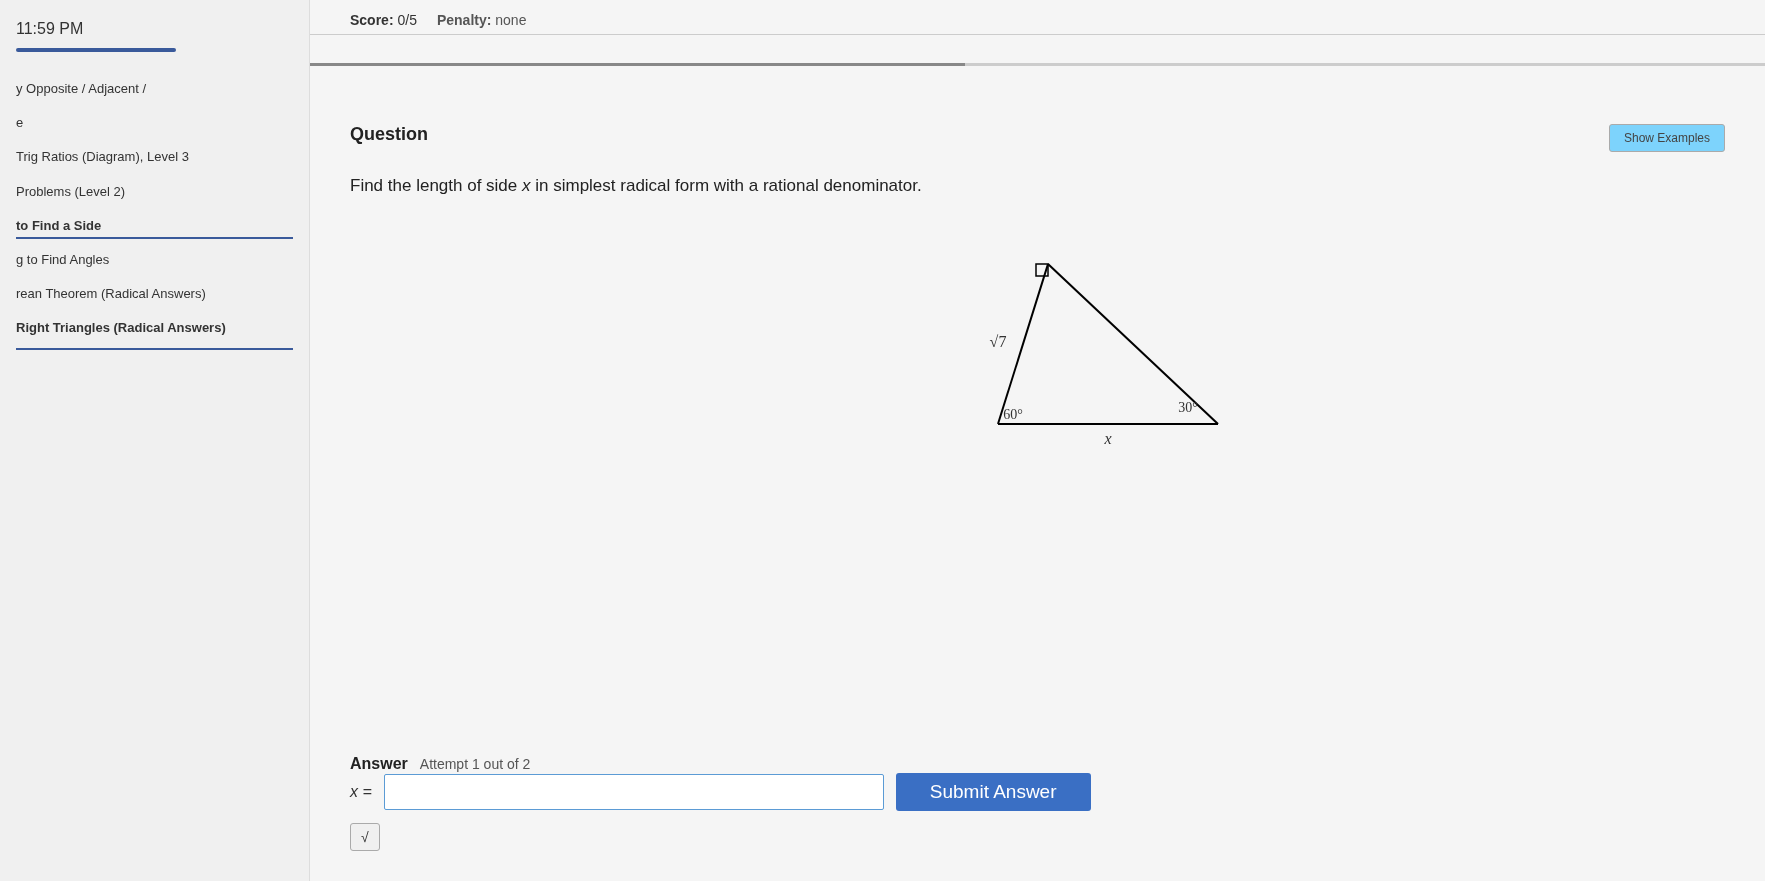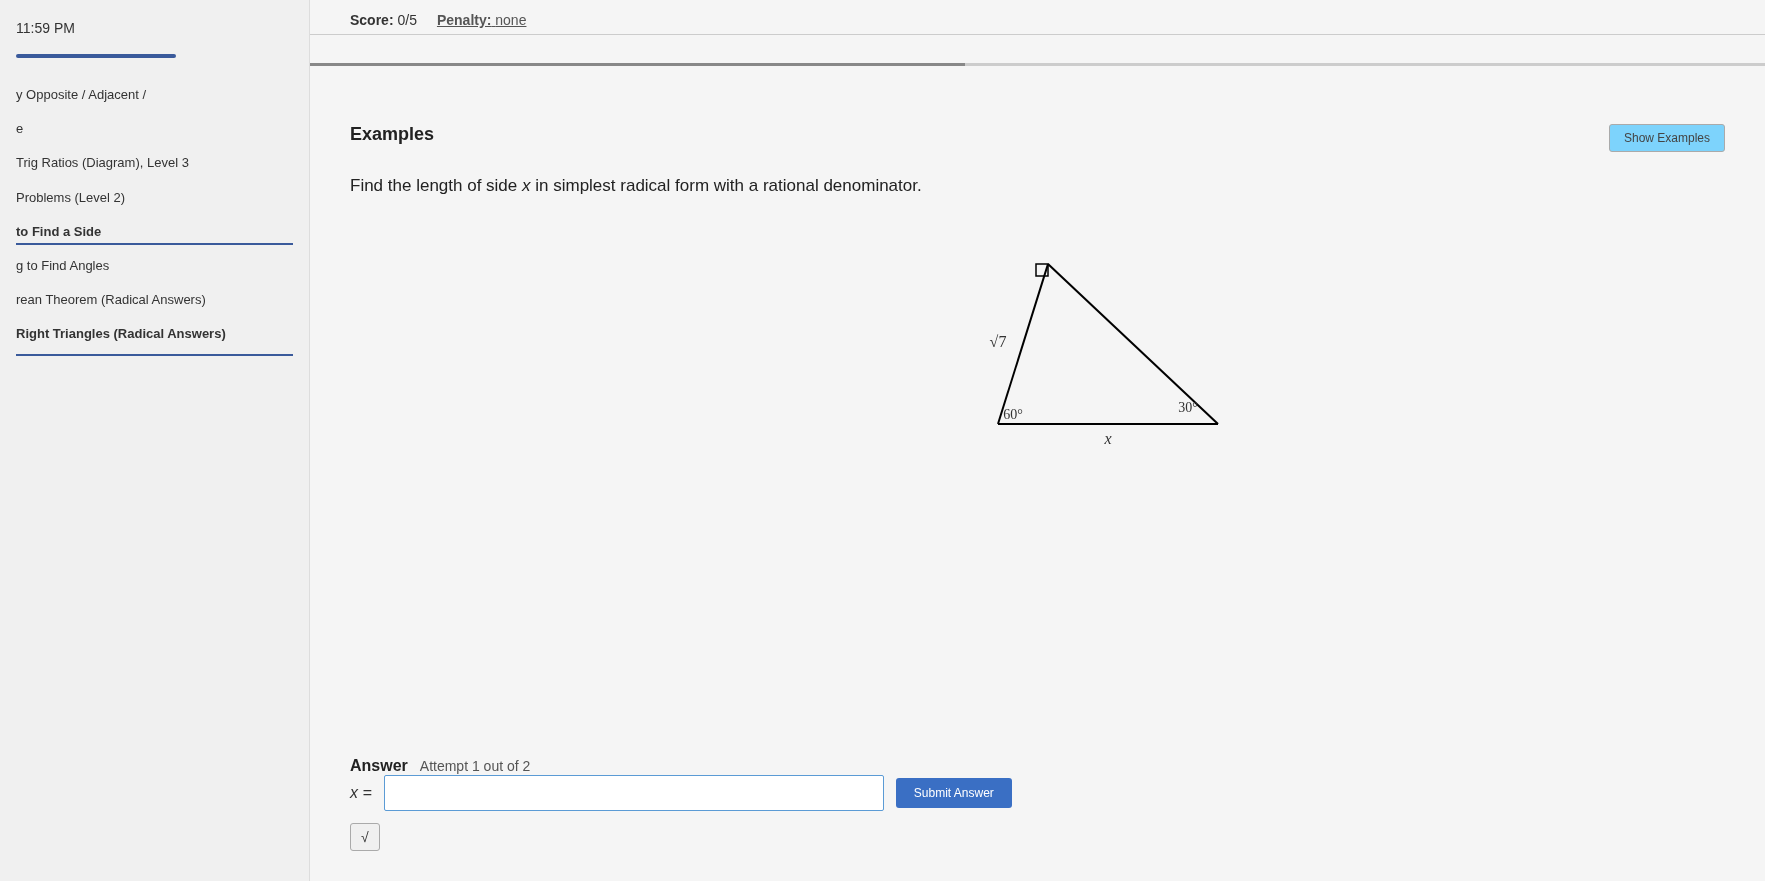--- a/index.html
+++ b/index.html
@@ -15,23 +15,23 @@
       width: 310px;
       min-width: 310px;
       background: #f0f0f0;
       padding: 20px 16px;
       border-right: 1px solid #ddd;
       display: flex;
       flex-direction: column;
       gap: 8px;
     }
     .sidebar-time {
-      font-size: 14px;
-      color: #333;
-      margin-bottom: 10px;
+      font-size: 16px;
+      color: #333;
+      margin-bottom: 2px;
     }
     .sidebar-progress-bar {
       height: 4px;
       background: #3a5a9b;
       width: 160px;
       border-radius: 2px;
       margin-bottom: 16px;
     }
     .sidebar-item {
       font-size: 13px;
@@ -68,21 +68,20 @@
       font-size: 14px;
       color: #333;
       white-space: nowrap;
     }
     .score-label {
       font-weight: bold;
     }
     .penalty-text {
       font-size: 14px;
       color: #555;
-      text-decoration: underline;
     }
     .penalty-label {
       font-weight: bold;
     }
     
     .score-progress-container {
       width: 100%;
       height: 3px;
       background: #ccc;
       position: relative;
@@ -170,22 +169,22 @@
       background: white;
       font-size: 15px;
       padding: 4px 8px;
       outline: none;
       border-radius: 2px;
     }
     .submit-btn {
       background: #3a6fc4;
       color: white;
       border: none;
-      padding: 8px 18px;
-      font-size: 12px;
+      padding: 8px 34px;
+      font-size: 19px;
       cursor: pointer;
       border-radius: 3px;
       white-space: nowrap;
       text-align: right;
     }
     .sqrt-btn {
       border: 1px solid #aaa;
       background: #f0f0f0;
       padding: 5px 10px;
       font-size: 14px;
@@ -236,21 +235,21 @@
     <span class="penalty-text">
       <span class="penalty-label">Penalty:</span>&nbsp;<span>none</span>
     </span>
   </div>
   <div class="score-progress-container">
     <div class="score-progress-fill"></div>
   </div>
 
   <div class="question-area">
     <div class="question-header">
-      <div class="question-title">Examples</div>
+      <div class="question-title">Question</div>
       <button class="show-examples-btn">Show Examples</button>
     </div>
 
     <div class="question-text">
       <span>Find the length of side </span><em>x</em><span> in simplest radical form with a rational denominator.</span>
     </div>
 
     <div class="diagram-container">
       <svg width="420" height="240" viewBox="0 0 420 240">
 

